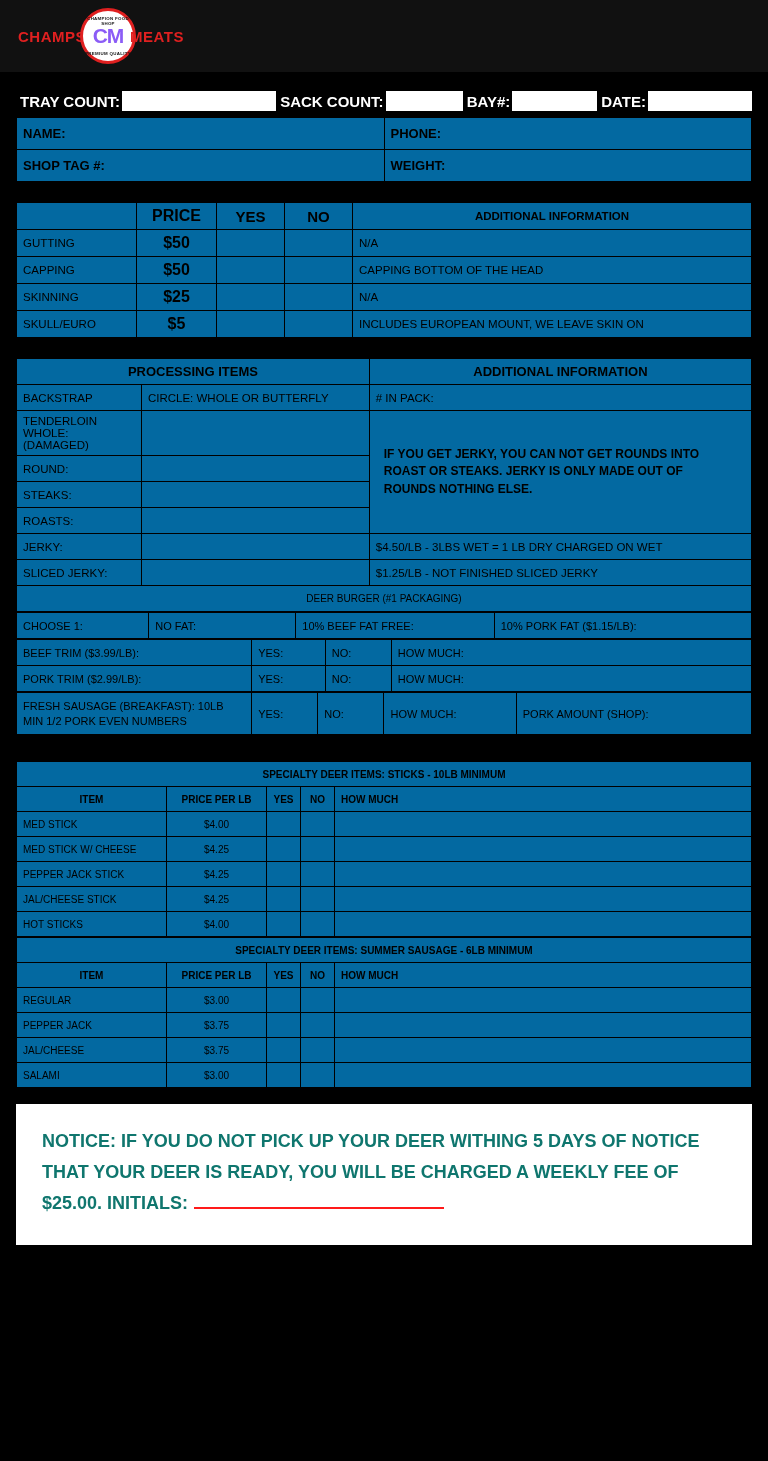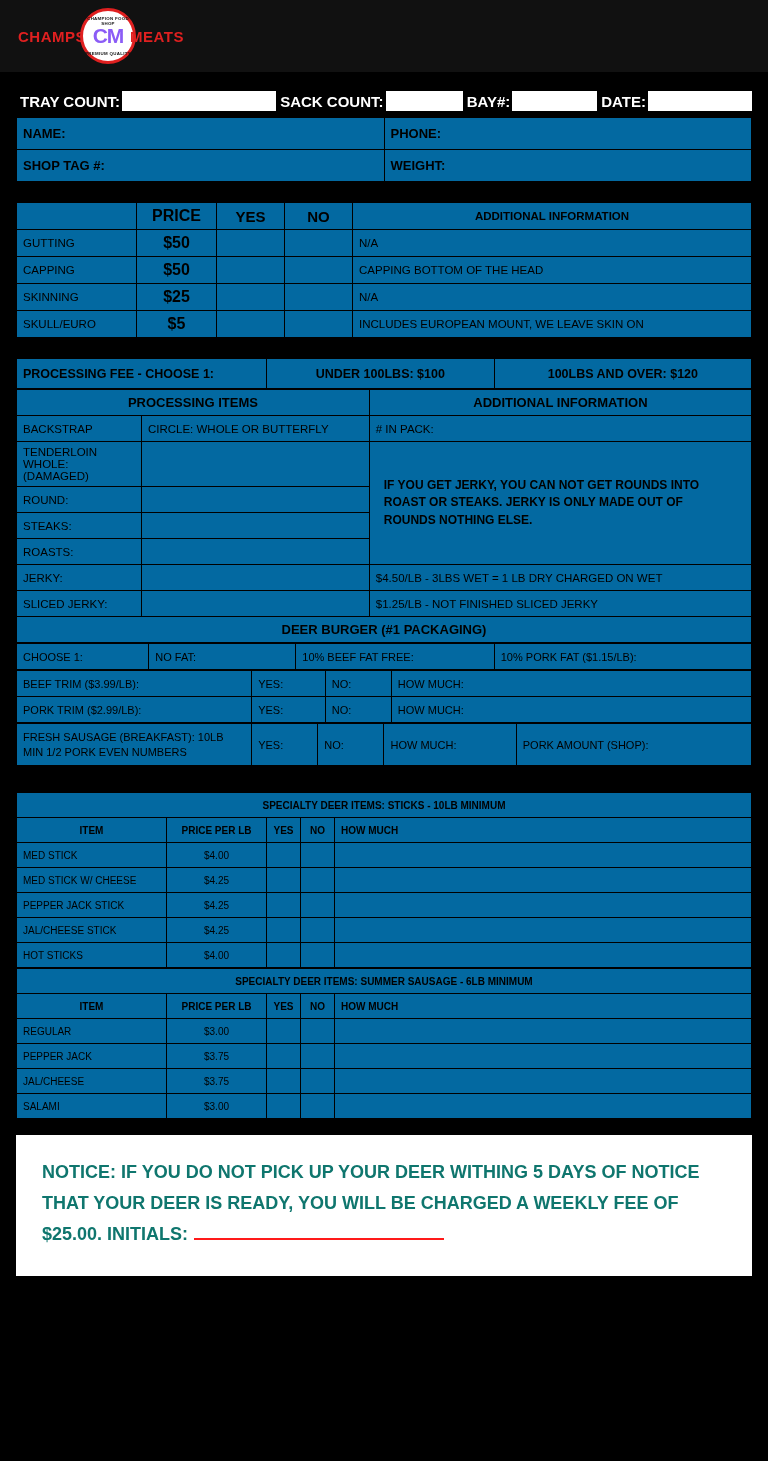--- a/index.html
+++ b/index.html
@@ -73,21 +73,21 @@
   .svc-table .yn { width:68px; }
   .svc-table .info { font-size:11.5px; }
 
   .fee-table td { font-weight:bold; font-size:12.5px; height:30px; }
   .fee-table .c { text-align:center; }
 
   .proc-head td { font-weight:bold; font-size:13px; text-align:center; height:28px; }
   .proc td { height:26px; }
   .proc .lab { font-size:11.5px; }
   .jerky-note { font-weight:bold; font-size:12px; line-height:1.45; }
-  .center-bold { text-align:center; font-weight:bold; font-size:13px; }
+  .center-bold { text-align:center; font-weight:normal; font-size:10px; }
 
   .burger td { height:26px; font-size:11px; }
 
   .spec-title td { text-align:center; font-weight:bold; font-size:13px; height:28px; }
   .spec-head td { text-align:center; font-weight:bold; font-size:11.5px; height:26px; }
   .spec td { height:25px; font-size:10px; }
   .spec .item { width:150px; }
   .spec .ppl { width:100px; text-align:center; }
   .spec .yes { width:34px; }
   .spec .no { width:34px; }
@@ -186,29 +186,20 @@
         <td class="price">$5</td>
         <td class="yn"></td>
         <td class="yn"></td>
         <td class="info">INCLUDES EUROPEAN MOUNT, WE LEAVE SKIN ON</td>
       </tr>
     </tbody>
       </table>
 
     <div class="blackbar"></div>
 
-    <table class="fee-table">
-      <tbody>
-          <tr>
-        <td style="width:34%">PROCESSING FEE - CHOOSE 1:</td>
-        <td class="c" style="width:31%">UNDER 100LBS: $100</td>
-        <td class="c">100LBS AND OVER: $120</td>
-      </tr>
-    </tbody>
-      </table>
 
     <table class="proc">
       <tbody>
           <tr class="proc-head">
         <td colspan="2" style="width:48%">PROCESSING ITEMS</td>
         <td colspan="2">ADDITIONAL INFORMATION</td>
       </tr>
       <tr>
         <td style="width:17%">BACKSTRAP</td>
         <td style="width:31%">CIRCLE: WHOLE OR BUTTERFLY</td>

